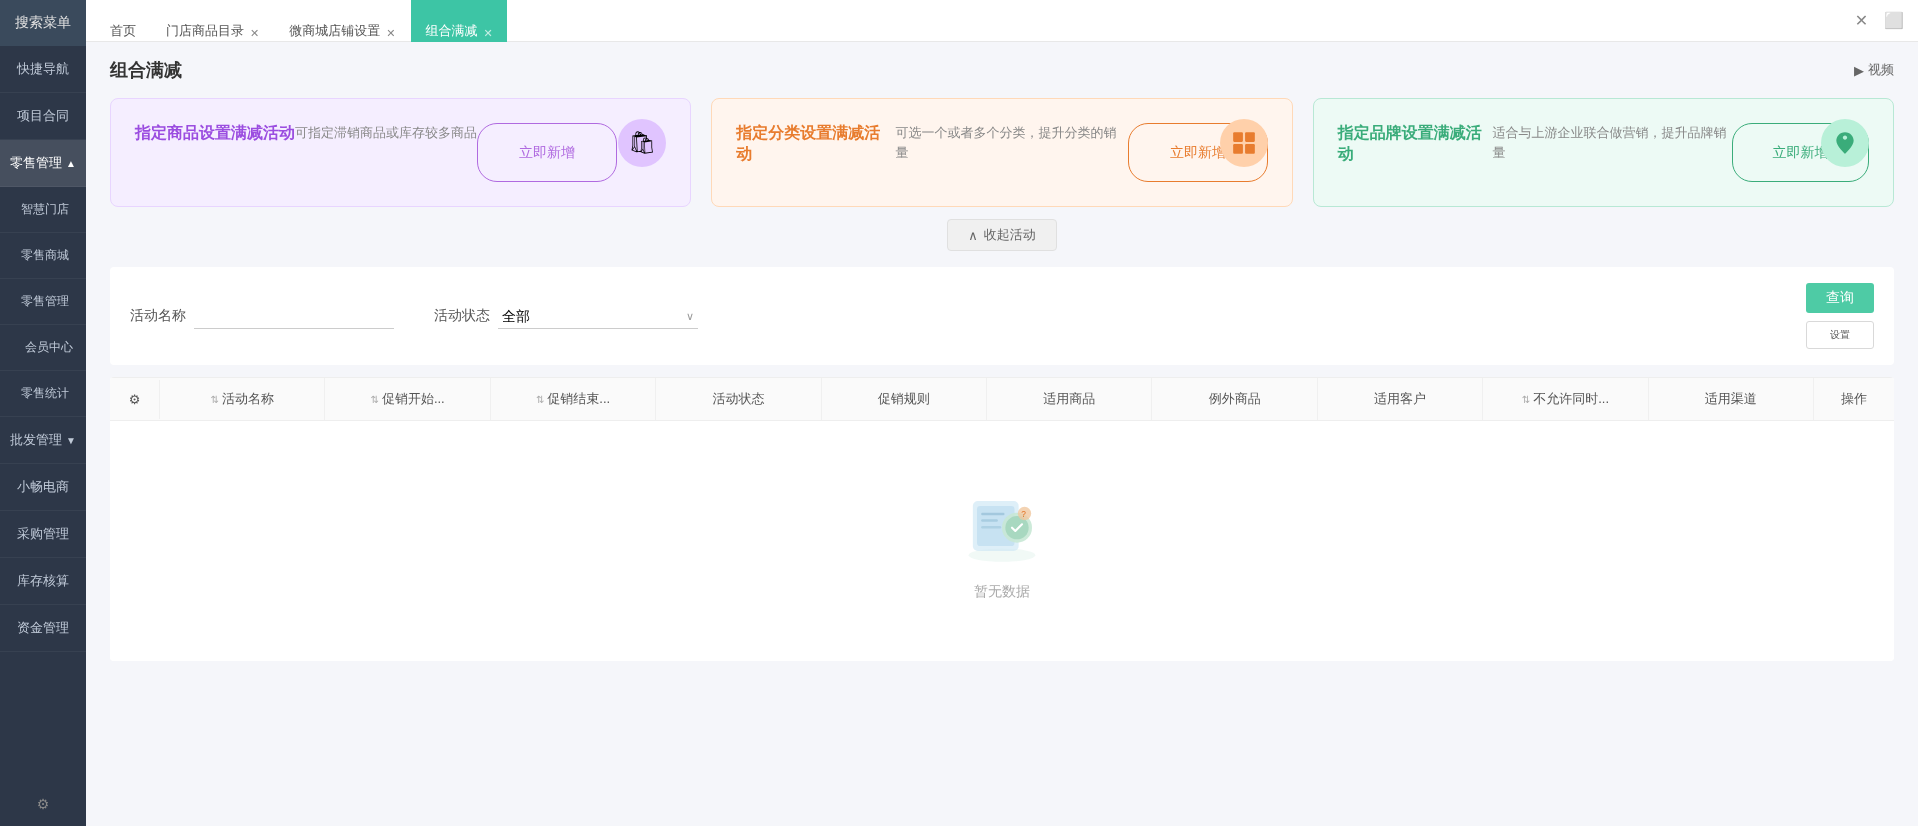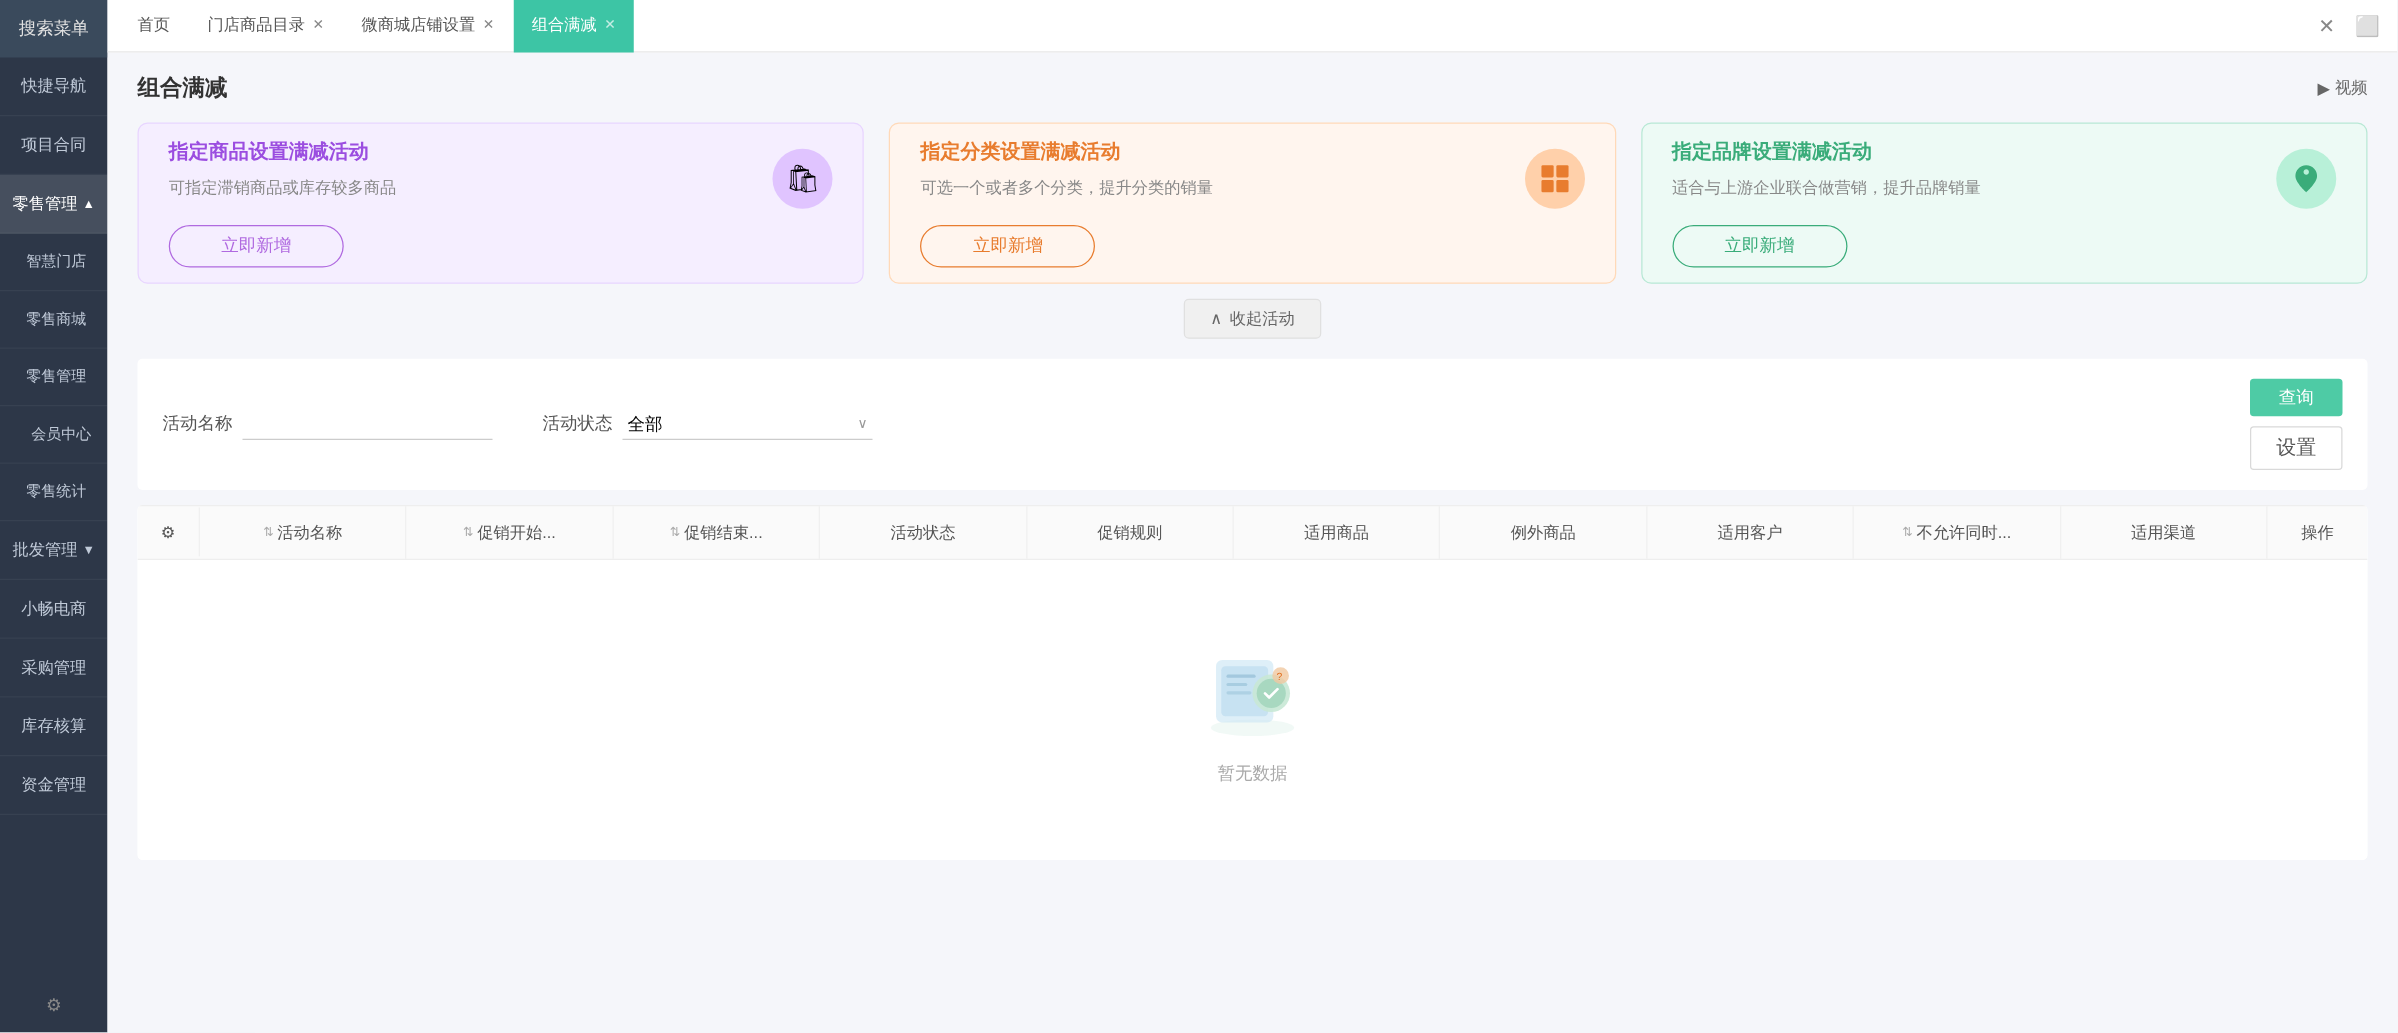--- a/index.html
+++ b/index.html
@@ -57,21 +57,21 @@
       align-items: center;
       background: #fff;
       border-bottom: 1px solid #e8e8e8;
       padding: 0 10px;
       height: 42px;
       flex-shrink: 0;
       gap: 2px;
     }
     .tab {
       display: flex;
-      align-items: center;
+      align-items: flex-end;
       padding: 0 14px;
       height: 42px;
       font-size: 13px;
       color: #555;
       cursor: pointer;
       border-bottom: 2px solid transparent;
       gap: 6px;
       white-space: nowrap;
     }
     .tab.active {
@@ -128,23 +128,23 @@
 
     
     .activity-cards {
       display: flex;
       gap: 20px;
       margin-bottom: 12px;
     }
     .activity-card {
       flex: 1;
       border-radius: 8px;
-      padding: 12px 24px;
-      display: flex;
-      flex-direction: column;
+      padding: 24px 24px;
+      display: flex;
+      flex-direction: row;
       position: relative;
     }
     .card-purple { background: #f5eeff; border: 1px solid #e8d5ff; }
     .card-orange { background: #fff5ee; border: 1px solid #ffd9b8; }
     .card-green { background: #edfaf5; border: 1px solid #b8e8d5; }
 
     .card-title {
       font-size: 16px;
       font-weight: 600;
       margin-bottom: 8px;
@@ -278,21 +278,21 @@
       font-size: 14px;
       min-width: 60px;
     }
     .btn-setting {
       padding: 6px 20px;
       background: #fff;
       color: #555;
       border: 1px solid #d9d9d9;
       border-radius: 3px;
       cursor: pointer;
-      font-size: 16px;
+      font-size: 10px;
       min-width: 60px;
     }
 
     
     .data-table {
       background: #fff;
       border-radius: 4px;
       overflow: hidden;
     }
     .table-header {

